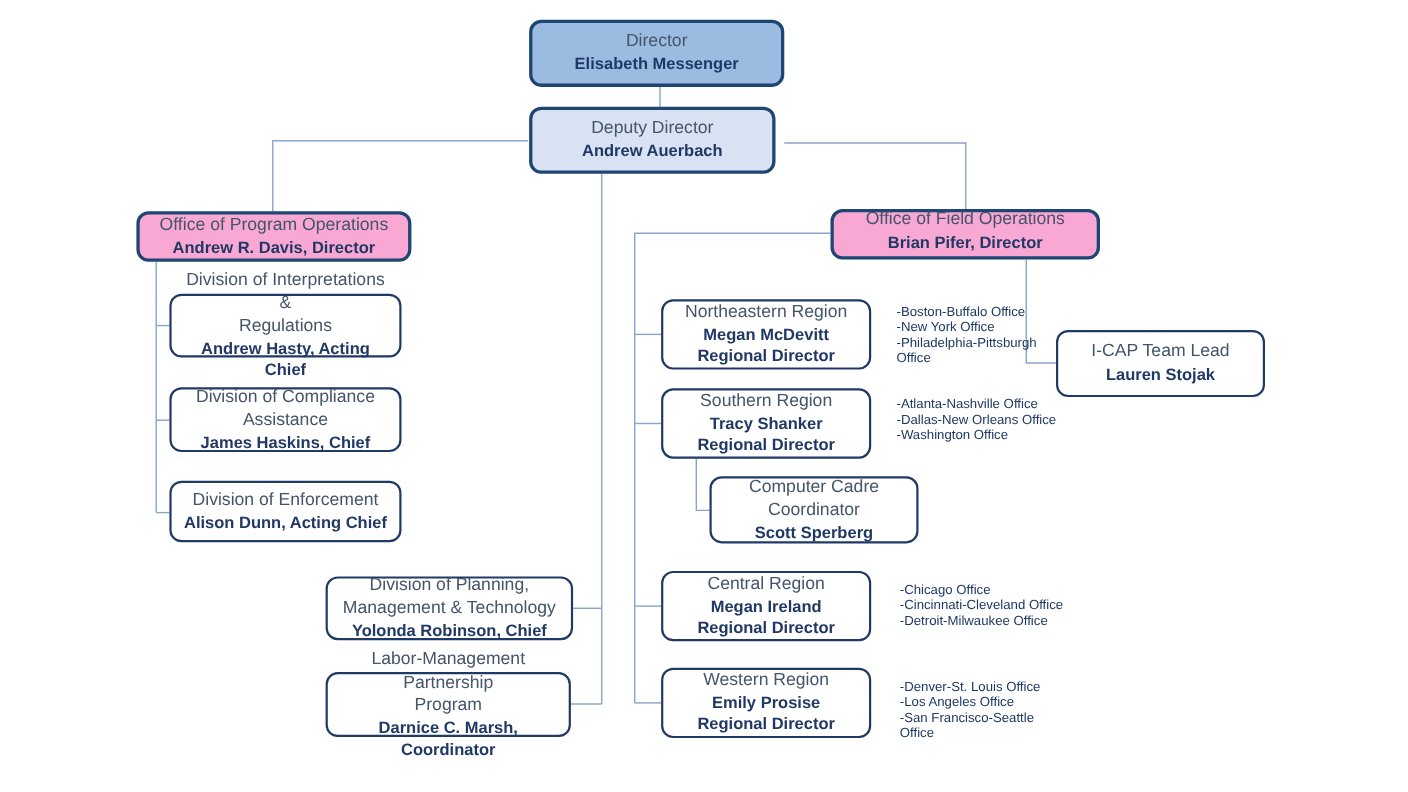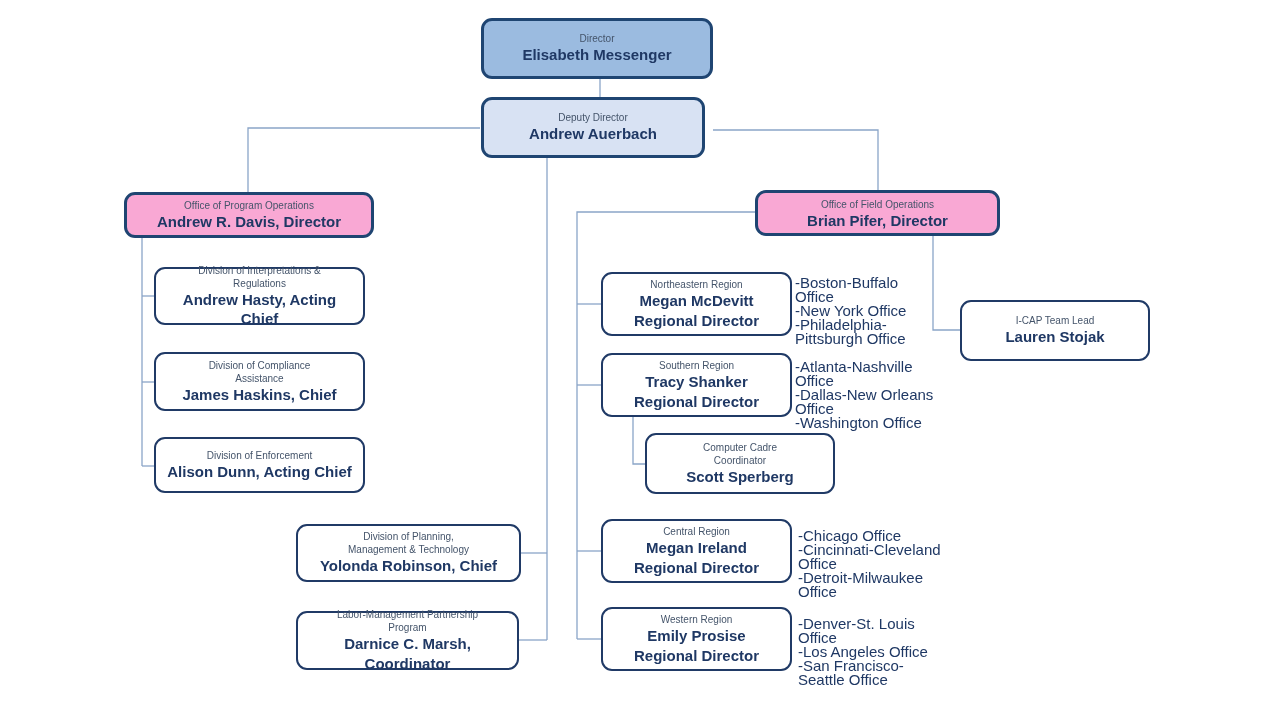--- a/index.html
+++ b/index.html
@@ -16,30 +16,30 @@
     background:#ffffff; border:2.4px solid #203A66; border-radius:11px;
     display:flex; flex-direction:column; justify-content:center; align-items:center;
     text-align:center; padding:3px 10px;
   }
   .node.blue-dark  { background:#9BBBE0; border:3px solid #1F4572; }
   .node.blue-light { background:#D8E2F3; border:3px solid #1F4572; }
   .node.gray       { background:#f9a8d4; border:3px solid #1F4572; }
   .node.narrow     { padding:20px 26px; }
 
   .box-title {
-    color:#44546A; font-size:10px; line-height:1.3;
+    color:#44546A; font-size:16px; line-height:1.3;
     white-space:pre-line;
   }
   .box-name {
     color:#1F3864; font-size:15px; font-weight:bold; line-height:1.3;
     white-space:pre-line;
   }
   .offices {
-    position:absolute; color:#1F3864; font-size:15px; line-height:14px;
-    white-space:pre-line; text-align:left;
+    position:absolute; color:#1F3864; font-size:12px; line-height:14px;
+    white-space:pre-line; text-align:left;margin-left:20px;
   }
 </style>
 </head>
 <body>
 
 <div class="canvas">
 
   <svg class="connectors" viewBox="0 0 1280 720">
     <polyline points="600,79 600,97"></polyline>
     <polyline points="480,128 248,128 248,192"></polyline>

